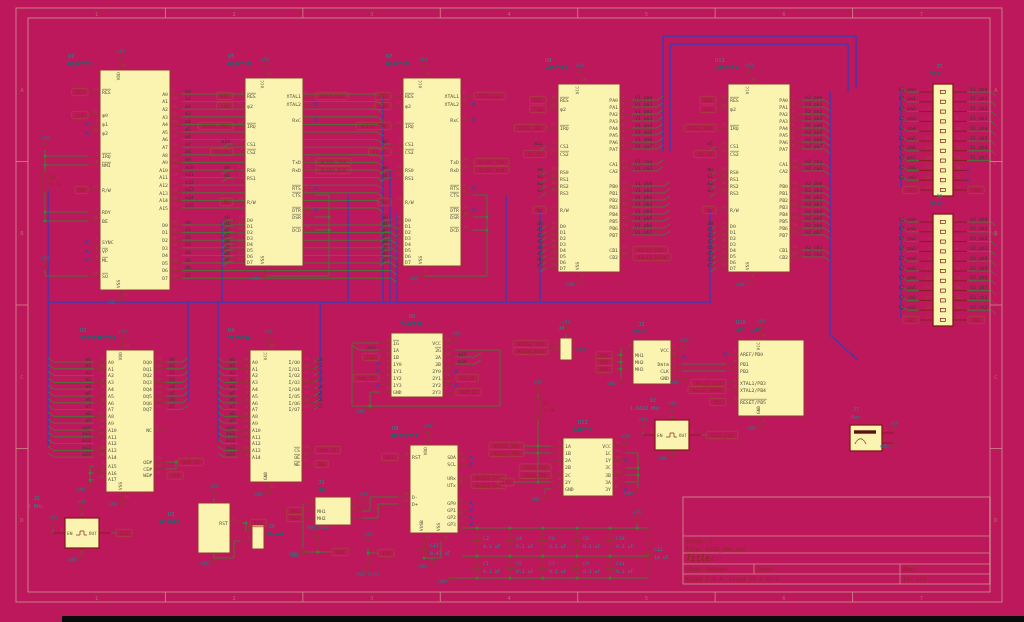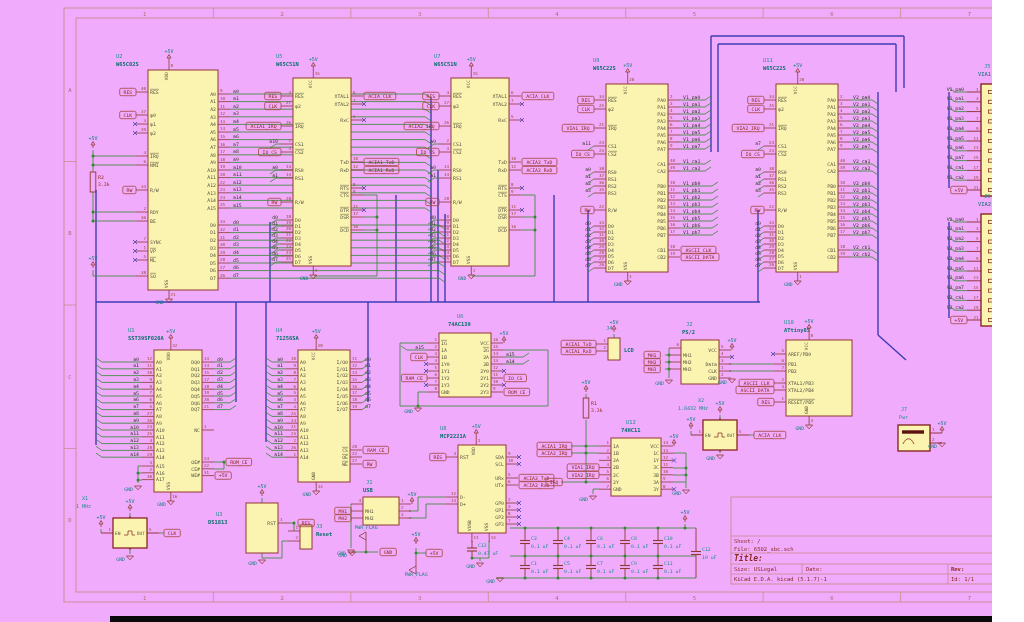--- a/index.html
+++ b/index.html
@@ -1,17 +1,17 @@
 <!DOCTYPE html>
 <html><head>
 <meta charset="utf-8">
 <style>
   html,body{margin:0;padding:0;background:#fff;}
-  #stage{position:relative;width:944px;height:622px;background:#f0abfc;overflow:hidden;
-         font-family:"DejaVu Sans Mono", monospace;padding-left:48px;}
+  #stage{position:relative;width:1024px;height:622px;background:#be185d;overflow:hidden;
+         font-family:"DejaVu Sans Mono", monospace;}
   svg text{font-family:"DejaVu Sans Mono", monospace;}
 </style>
 </head>
 <body>
 
 <div id="stage">
   <svg id="sch" width="1024" height="622" viewBox="0 0 1024 622" xmlns="http://www.w3.org/2000/svg">
     <title>KiCad eeschema — 6502 SBC schematic (6502_sbc.sch)</title>
   <g>
         <line x1="383" y1="98" x2="383" y2="302" stroke="#3C3CB4" stroke-width="1.4"></line>

